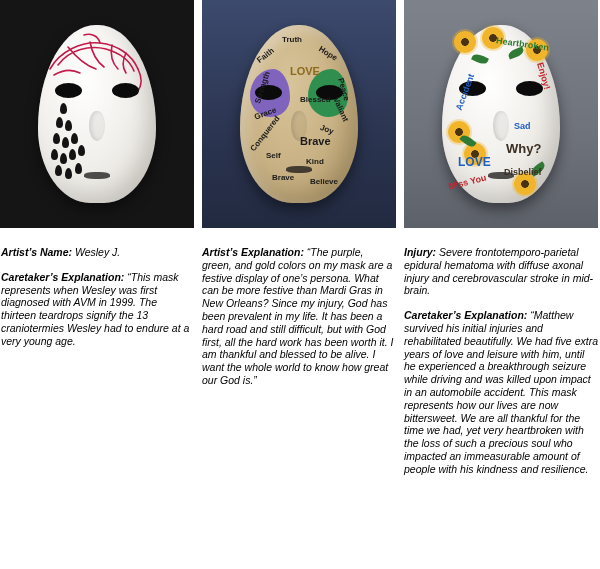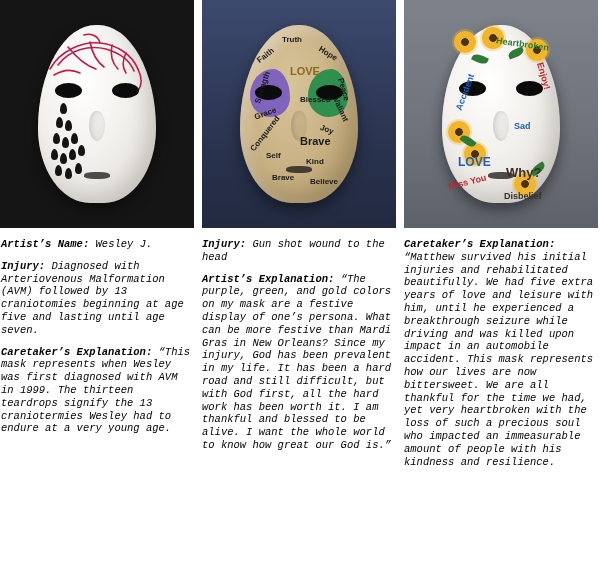--- a/index.html
+++ b/index.html
@@ -153,31 +153,30 @@
   .scribble {
     position: absolute;
     font-family: "Liberation Sans", sans-serif;
     font-weight: bold;
     font-size: 9px;
     white-space: nowrap;
   }
   .s-blue { color: #1e5fc4; }
   .s-red { color: #c0272d; }
   .s-green { color: #2f7a34; }
-  .s-dark { color: #3a2f22; margin-top: 24px; }
+  .s-dark { color: #3a2f22; }
   
   .caption {
     padding: 6px 0 0 0;
     font-size: 10.5px;
     line-height: 1.22;
     color: #000000;
   }
   .field {
-    margin: 4px 0 9px 0;
-    font-family: Liberation Mono, monospace;
+    margin: 12px 0 9px 0;
   }
   .field:last-child { margin-bottom: 0; }
   .label {
     font-weight: bold;
     font-style: italic;
     color: #000;
   }
   .value {
     font-style: italic;
     color: #000;
@@ -225,24 +224,20 @@
           <div class="teardrop" style="left:27px; top:143px;"></div>
           <div class="teardrop" style="left:37px; top:138px;"></div>
         </div>
       </div>
       <div class="caption">
         <p class="field">
           <span class="label">Artist’s Name:</span>
           <span class="value">Wesley J.</span>
         </p>
         <p class="field">
-          <span class="label">Injury:</span>
-          <span class="value">Diagnosed with Arteriovenous Malformation (AVM) followed by 13 craniotomies beginning at age five and lasting until age seven.</span>
-        </p>
-        <p class="field">
           <span class="label">Caretaker’s Explanation:</span>
           <span class="value">“This mask represents when Wesley was first diagnosed with AVM in 1999. The thirteen teardrops signify the 13 craniotermies Wesley had to endure at a very young age.</span>
         </p>
       </div>
     </div>
 
     <div class="column col2">
       <div class="photo">
         <div class="photo-bg bg-blue"></div>
         <div class="mask mask-tan">
@@ -265,24 +260,20 @@
           <span class="word" style="left:66px; top:132px;">Kind</span>
           <span class="word" style="left:32px; top:148px;">Brave</span>
           <span class="word" style="left:80px; top:100px; transform:rotate(20deg);">Joy</span>
           <span class="word" style="left:14px; top:84px; transform:rotate(-20deg);">Grace</span>
           <span class="word" style="left:70px; top:152px;">Believe</span>
           <span class="word" style="left:88px; top:80px; transform:rotate(66deg);">Valiant</span>
         </div>
       </div>
       <div class="caption">
         <p class="field">
-          <span class="label">Injury:</span>
-          <span class="value">Gun shot wound to the head</span>
-        </p>
-        <p class="field">
           <span class="label">Artist’s Explanation:</span>
           <span class="value">“The purple, green, and gold colors on my mask are a festive display of one’s persona. What can be more festive than Mardi Gras in New Orleans? Since my injury, God has been prevalent in my life. It has been a hard road and still difficult, but with God first, all the hard work has been worth it. I am thankful and blessed to be alive. I want the whole world to know how great our God is.”</span>
         </p>
       </div>
     </div>
 
     <div class="column col3">
       <div class="photo">
         <div class="photo-bg bg-grey"></div>
         <div class="mask mask-white">
@@ -305,20 +296,24 @@
           <span class="scribble s-dark" style="left:64px; top:116px; font-size:13px;">Why?</span>
           <span class="scribble s-dark" style="left:62px; top:142px;">Disbelief</span>
           <span class="scribble s-blue" style="left:4px; top:62px; transform:rotate(-70deg);">Accident</span>
           <span class="scribble s-blue" style="left:16px; top:130px; font-size:12px;">LOVE</span>
           <span class="scribble s-blue" style="left:72px; top:96px;">Sad</span>
           <span class="scribble s-red" style="left:6px; top:152px; transform:rotate(-14deg);">Miss You</span>
         </div>
       </div>
       <div class="caption">
         <p class="field">
+          <span class="label">Injury:</span>
+          <span class="value">Severe frontotemporo-parietal epidural hematoma with diffuse axonal injury and cerebrovascular stroke in mid-brain.</span>
+        </p>
+        <p class="field">
           <span class="label">Caretaker’s Explanation:</span>
           <span class="value">“Matthew survived his initial injuries and rehabilitated beautifully. We had five extra years of love and leisure with him, until he experienced a breakthrough seizure while driving and was killed upon impact in an automobile accident. This mask represents how our lives are now bittersweet. We are all thankful for the time we had, yet very heartbroken with the loss of such a precious soul who impacted an immeasurable amount of people with his kindness and resilience.</span>
         </p>
       </div>
     </div>
 
   </div>
 </div>
 
 </body></html>

